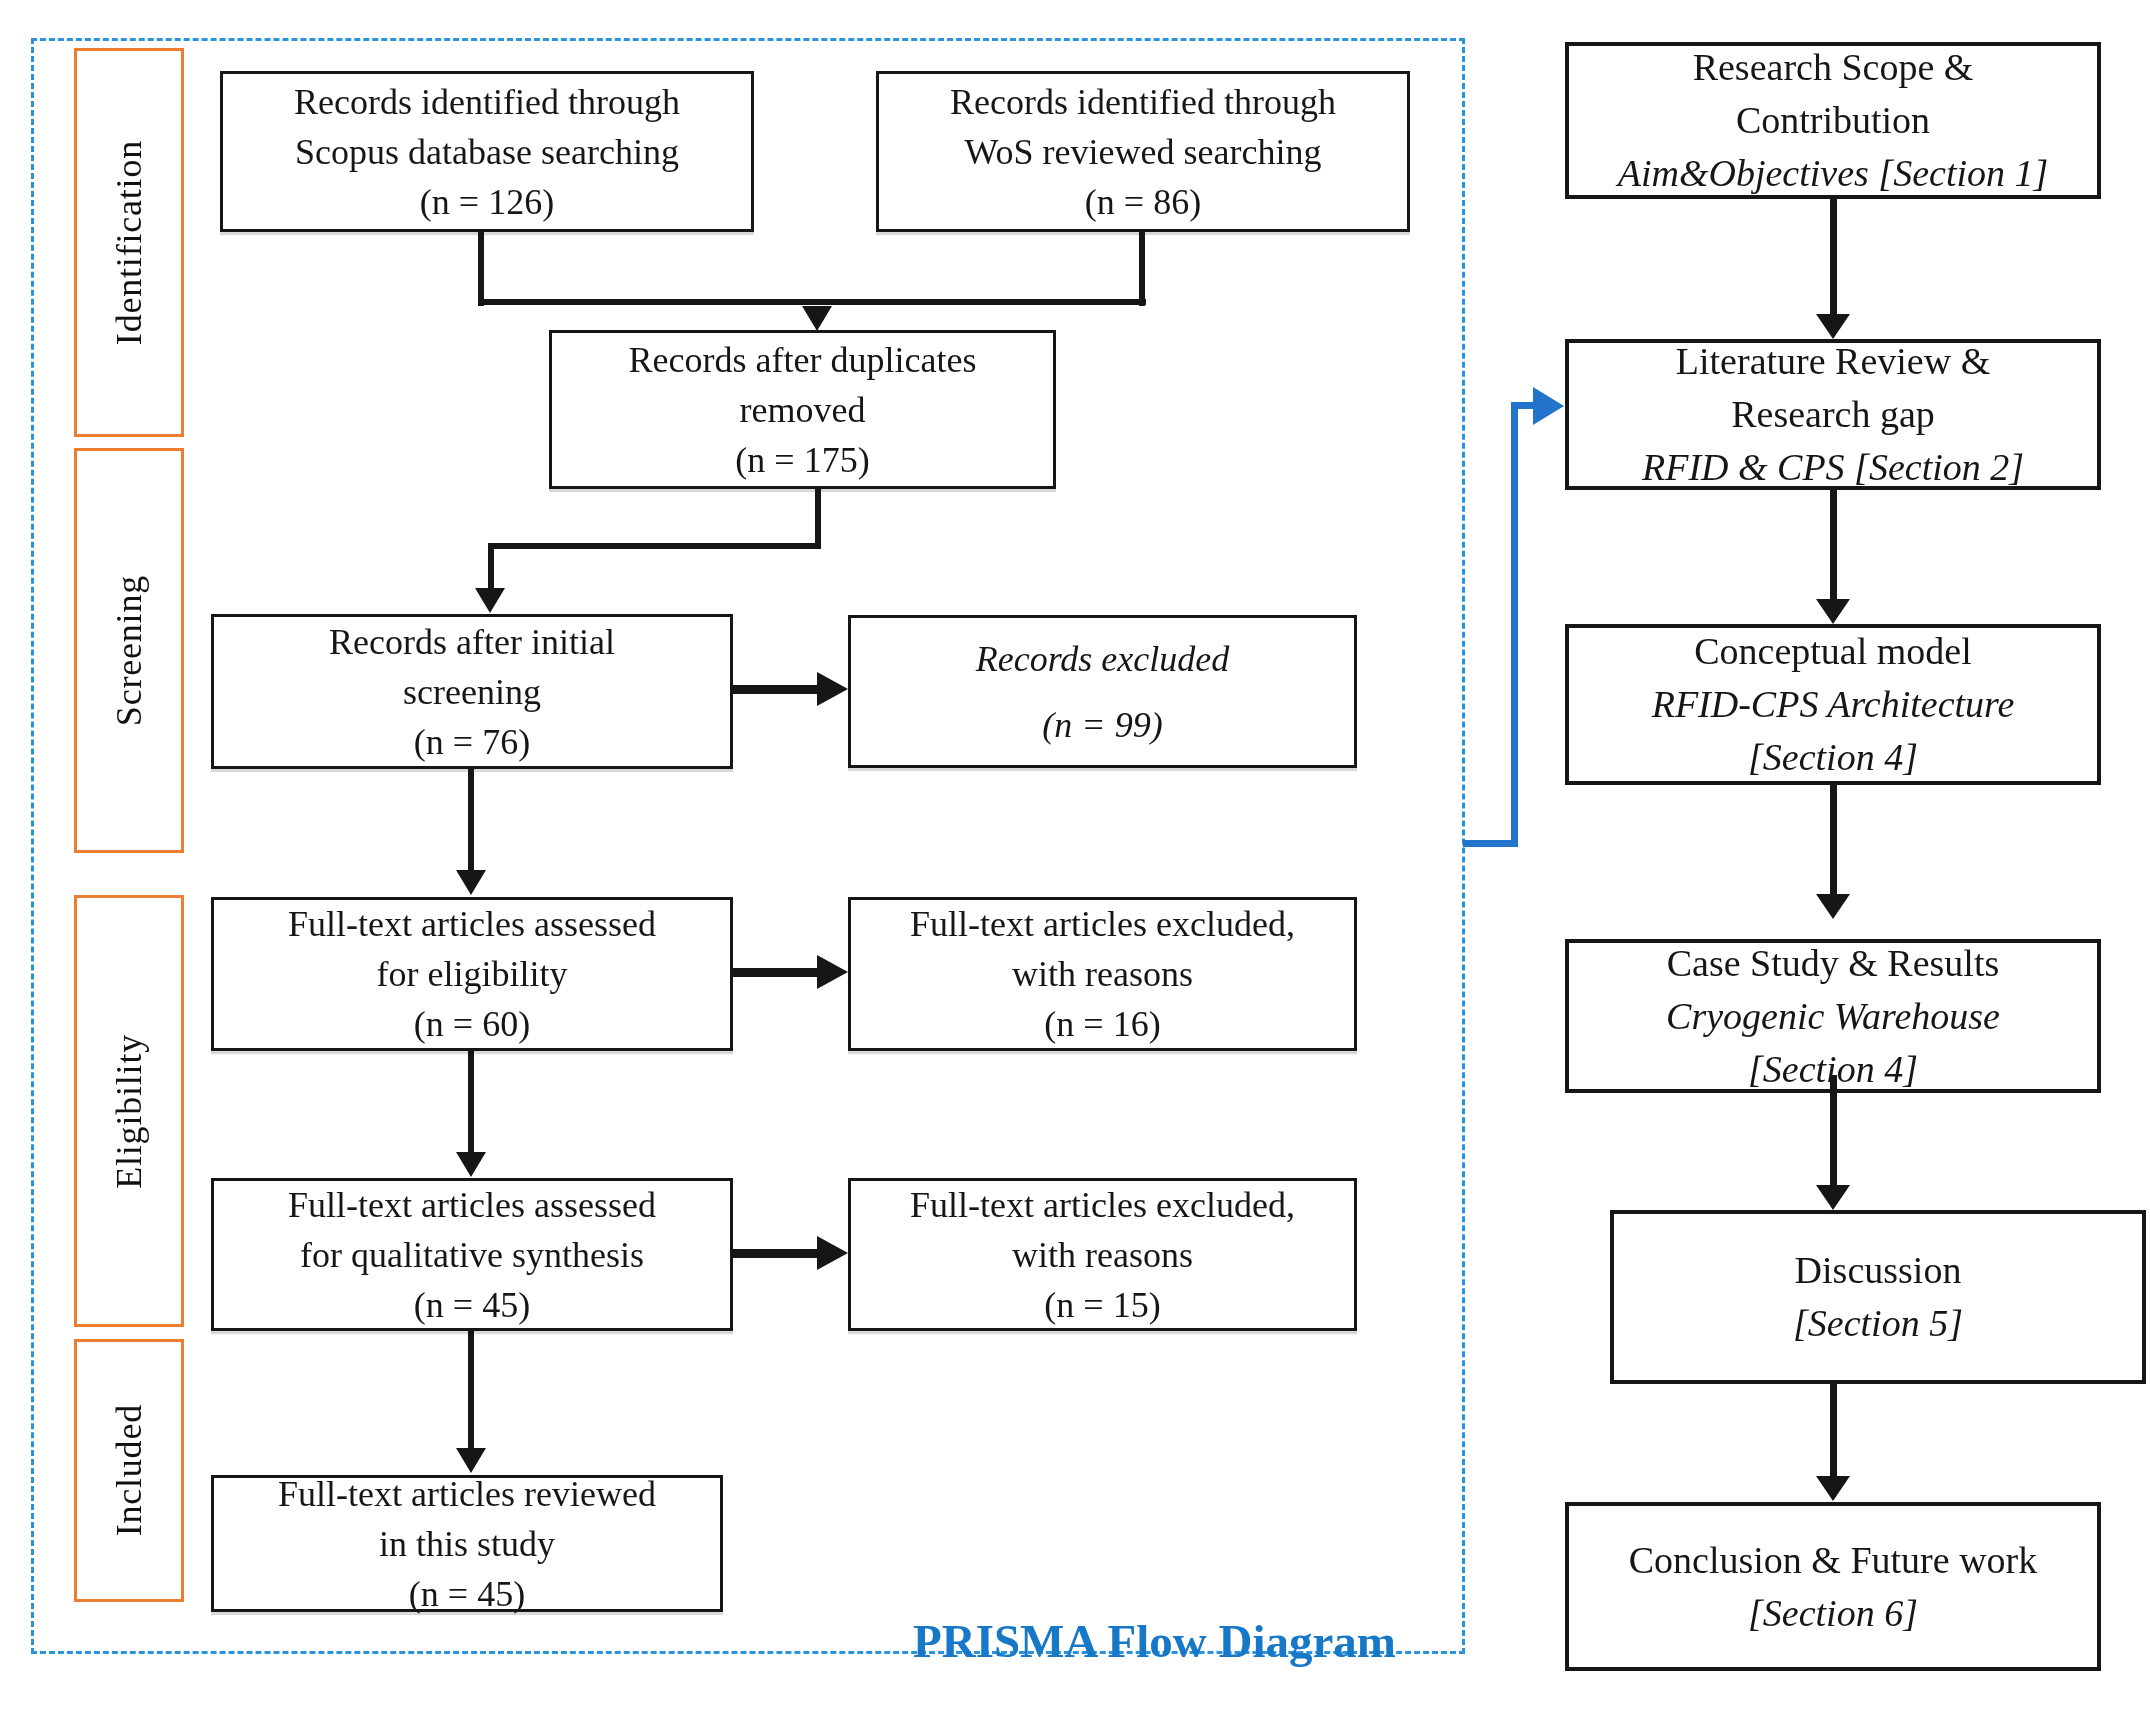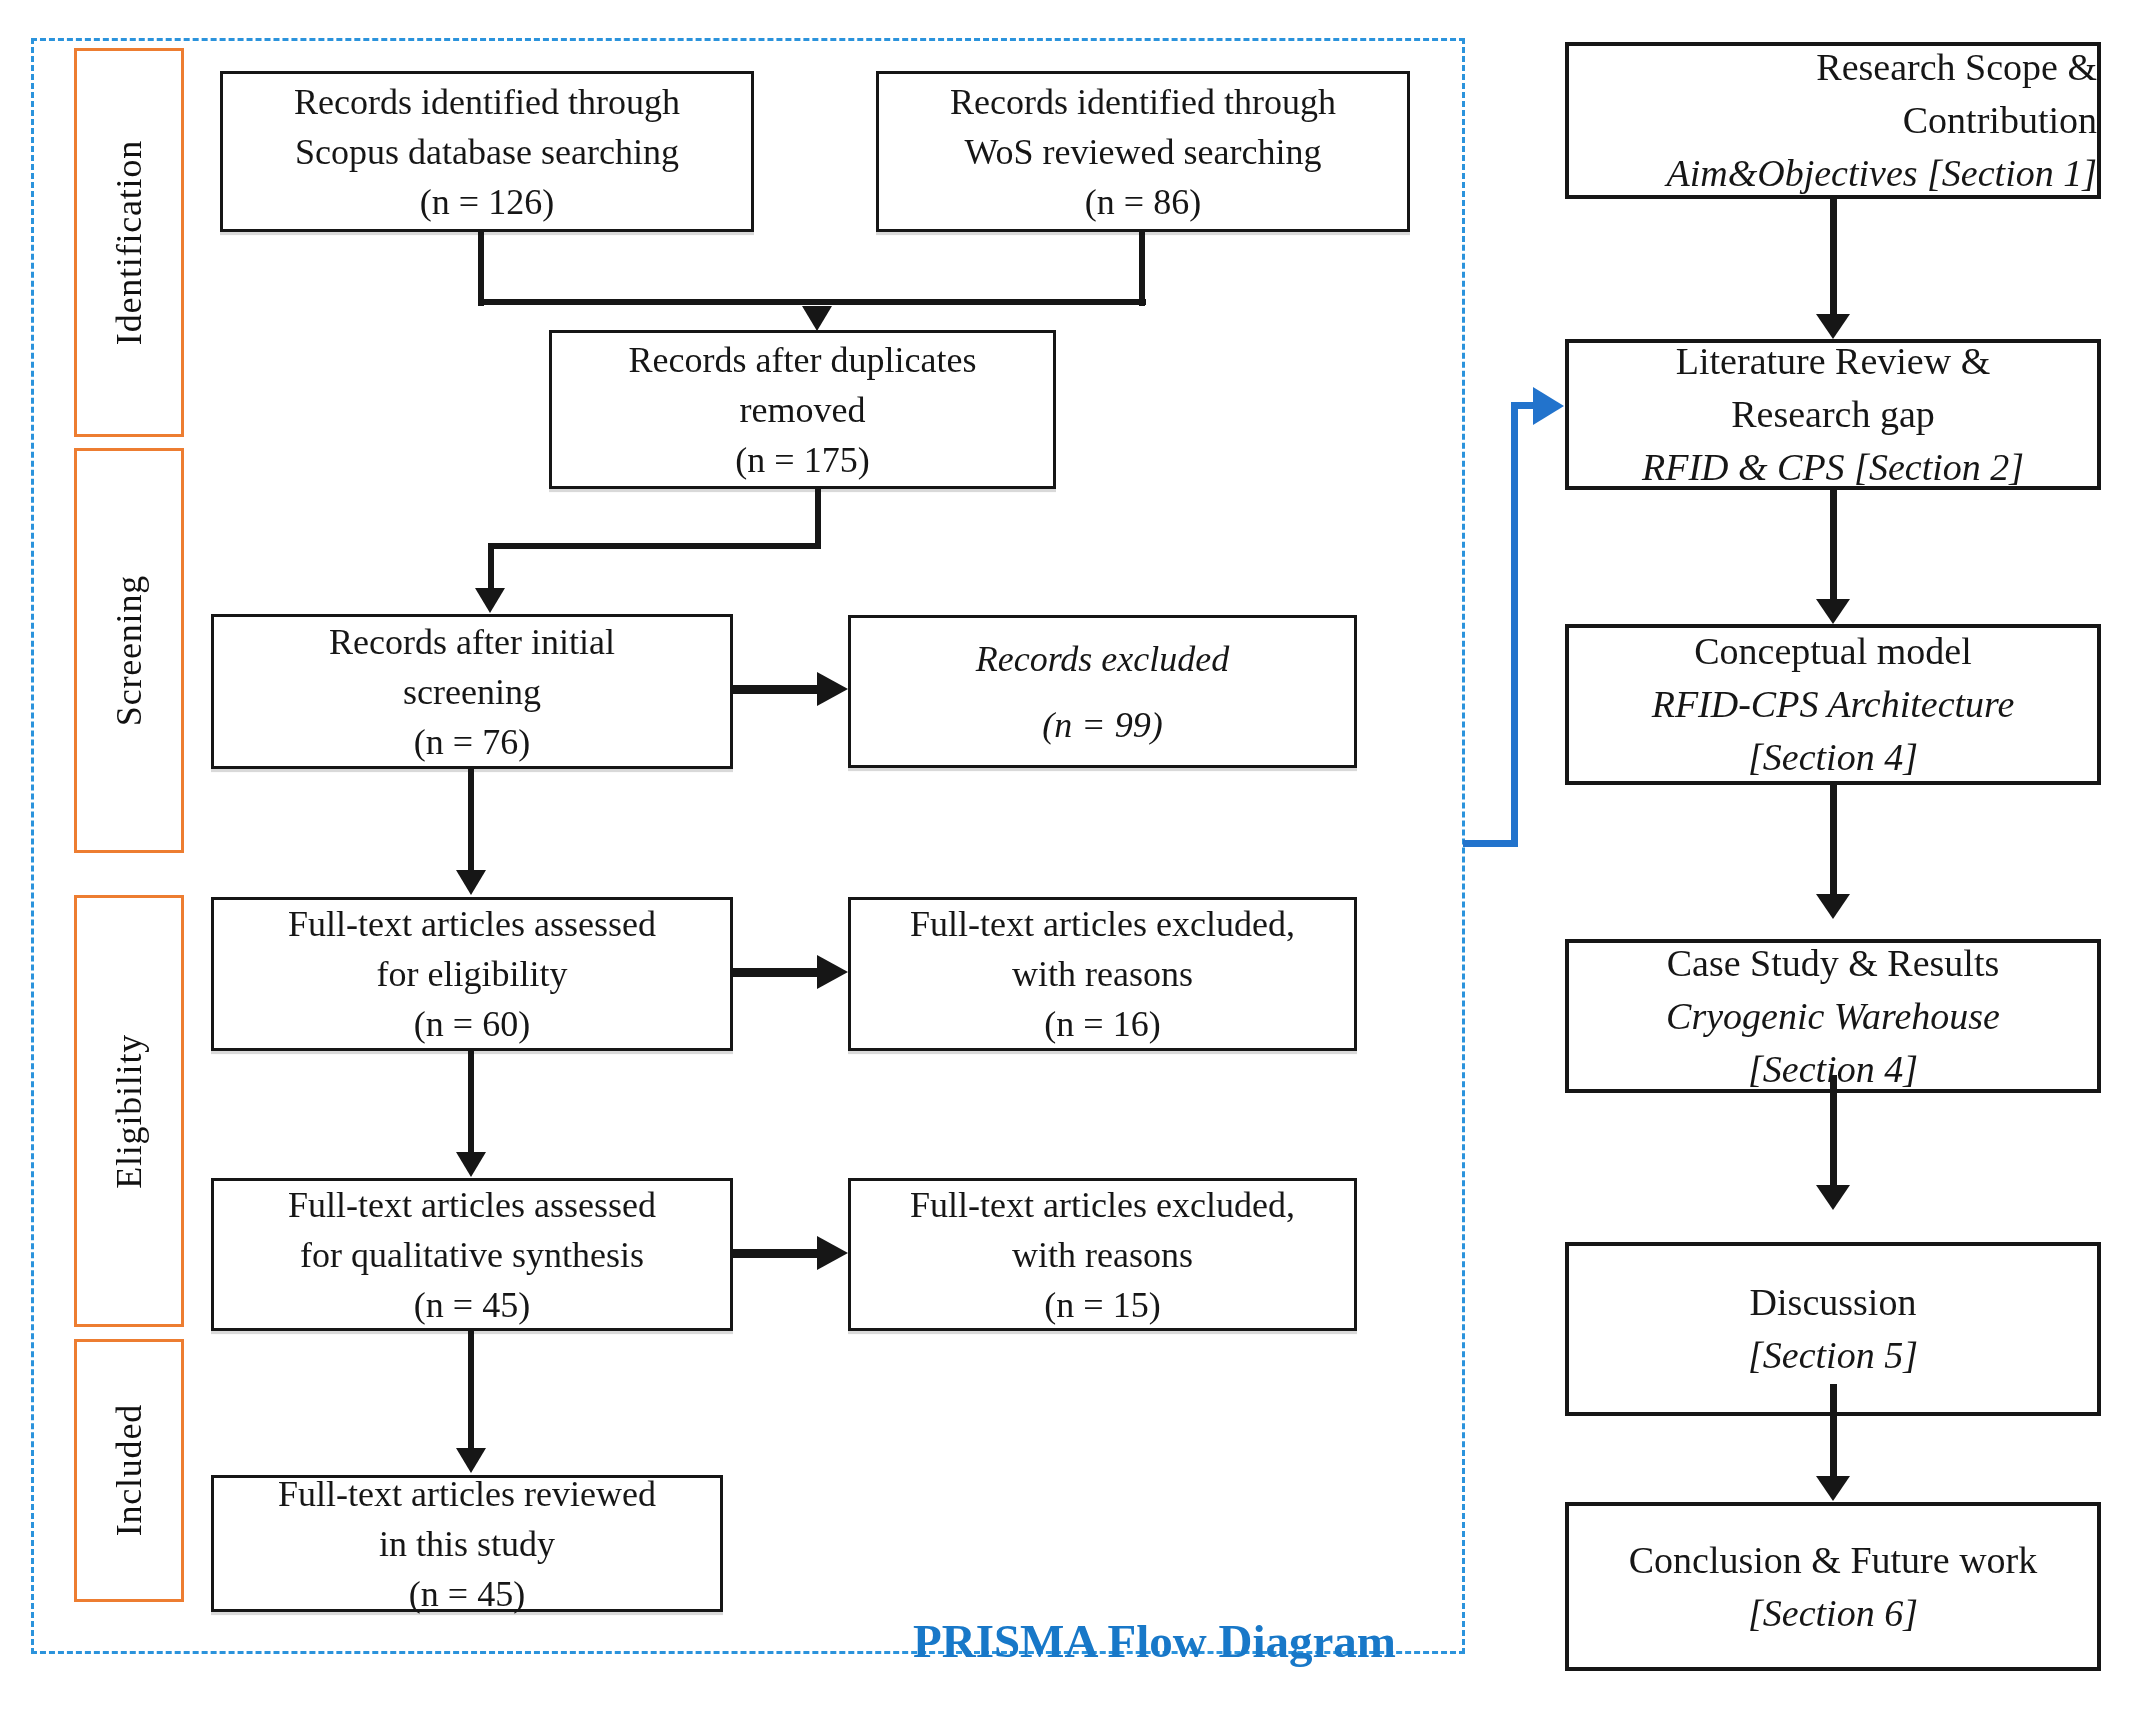--- a/index.html
+++ b/index.html
@@ -135,21 +135,21 @@
     <div>(n = 45)</div>
   </div>
 
   <div class="abs title" style="left:864px;top:1616px;width:581px;">PRISMA Flow Diagram</div>
 
   <div class="abs bluln" style="left:1463px;top:840px;width:55px;height:7px;"></div>
   <div class="abs bluln" style="left:1511px;top:405px;width:7px;height:441px;"></div>
   <div class="abs bluln" style="left:1511px;top:402px;width:25px;height:7px;"></div>
   <div class="abs ah-right-blue" style="left:1533px;top:387px;"></div>
 
-  <div class="abs rcbox" style="left:1565px;top:42px;width:536px;height:157px;align-items:flex-end;">
+  <div class="abs rcbox" style="left:1565px;top:42px;width:536px;height:157px;">
     <div>Research Scope &amp;</div>
     <div>Contribution</div>
     <div class="it">Aim&amp;Objectives [Section 1]</div>
   </div>
   <div class="abs ln" style="left:1830px;top:199px;width:7px;height:118px;"></div>
   <div class="abs ah-down" style="left:1816px;top:314px;border-left-width:17.3px;border-right-width:17.3px;"></div>
 
   <div class="abs rcbox" style="left:1565px;top:339px;width:536px;height:151px;">
     <div>Literature Review &amp;</div>
     <div>Research gap</div>
@@ -167,21 +167,21 @@
   <div class="abs ah-down" style="left:1816px;top:894px;border-left-width:17.3px;border-right-width:17.3px;"></div>
 
   <div class="abs rcbox" style="left:1565px;top:921px;width:536px;height:154px;margin-top:18px;">
     <div>Case Study &amp; Results</div>
     <div class="it">Cryogenic Warehouse</div>
     <div class="it">[Section 4]</div>
   </div>
   <div class="abs ln" style="left:1830px;top:1075px;width:7px;height:112px;"></div>
   <div class="abs ah-down" style="left:1816px;top:1185px;border-left-width:17.3px;border-right-width:17.3px;"></div>
 
-  <div class="abs rcbox" style="left:1565px;top:1210px;width:536px;height:174px;margin-top:32px;">
+  <div class="abs rcbox" style="left:1610px;top:1210px;width:536px;height:174px;">
     <div>Discussion</div>
     <div class="it">[Section 5]</div>
   </div>
   <div class="abs ln" style="left:1830px;top:1384px;width:7px;height:93px;"></div>
   <div class="abs ah-down" style="left:1816px;top:1476px;border-left-width:17.3px;border-right-width:17.3px;"></div>
 
   <div class="abs rcbox" style="left:1565px;top:1502px;width:536px;height:169px;">
     <div>Conclusion &amp; Future work</div>
     <div class="it">[Section 6]</div>
   </div>

